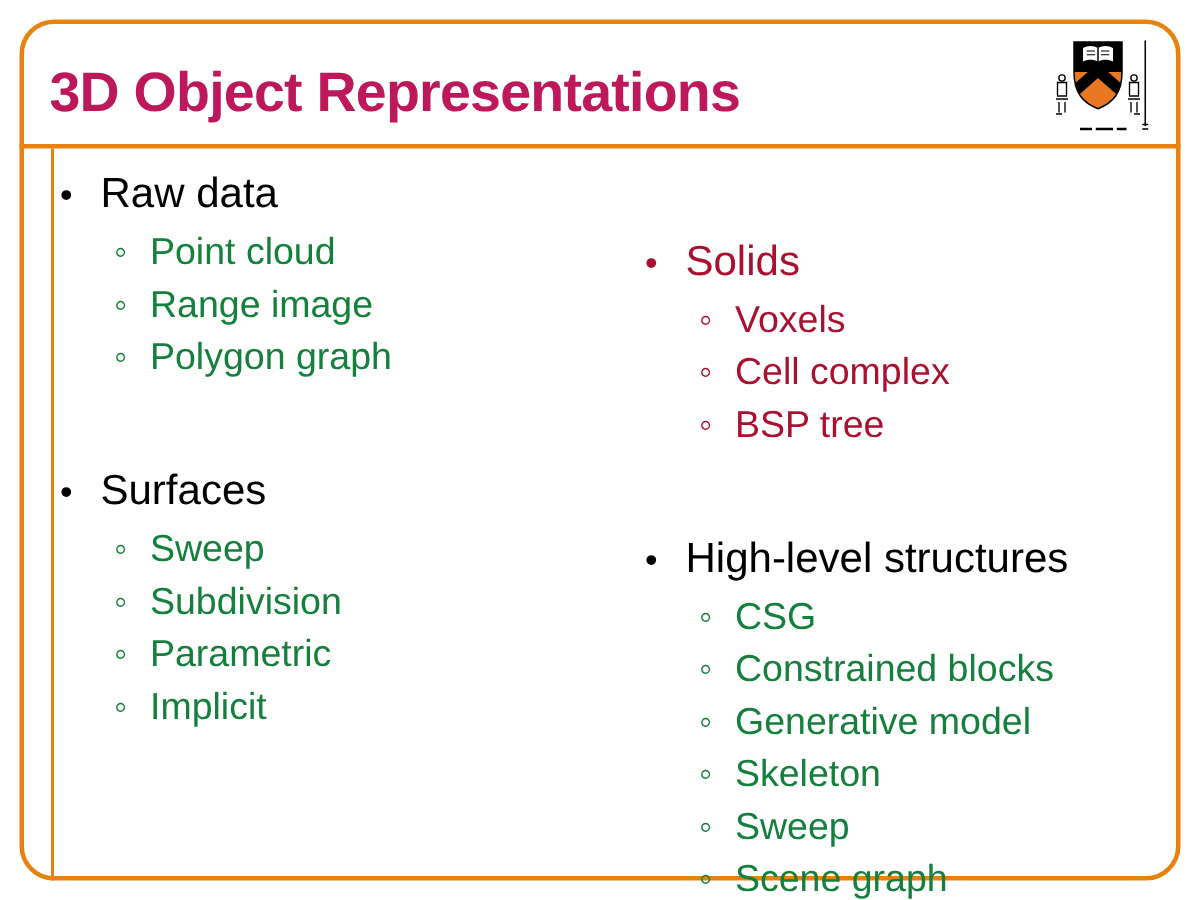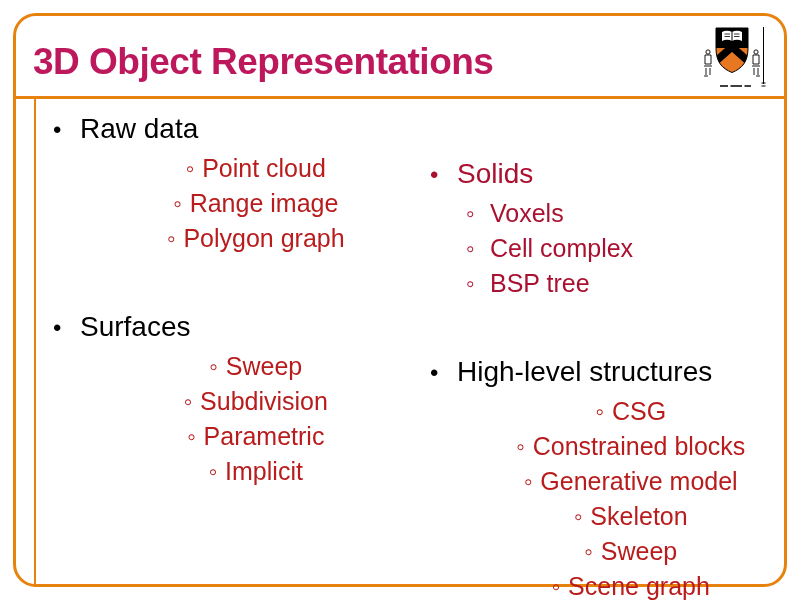--- a/index.html
+++ b/index.html
@@ -44,21 +44,21 @@
   }
   .logo {
     position: absolute;
     left: 700px; top: 22px;
     width: 72px; height: 76px;
   }
   .col {
     position: absolute;
     top: 111px;
   }
-  .col-left  { left: 45px;  width: 370px; }
+  .col-left  { left: 32px;  width: 370px; }
   .col-right { left: 422px; width: 366px; margin-top: 45px; }
   .group + .group { margin-top: 53px; }
   .head {
     line-height: 36px;
     height: 36px;
     font-size: 28px;
     padding-left: 8px;
     white-space: nowrap;
   }
   .b1 {
@@ -73,21 +73,21 @@
     font-size: 25px;
     padding-left: 44px;
     white-space: nowrap;
   }
   .b2 {
     display: inline-block;
     width: 24px;
   }
   
   .tone-dark .head { color: #000000; }
-  .tone-dark .sub  { color: #b91c1c; text-align: center; }
+  .tone-dark .sub  { color: #15803d; }
   .tone-red  .head { color: #AA1130; }
   .tone-red  .sub  { color: #AA1130; }
 </style>
 </head>
 <body>
 
 <div class="slide">
 
   <div class="frame"></div>
   <div class="hrule"></div>

